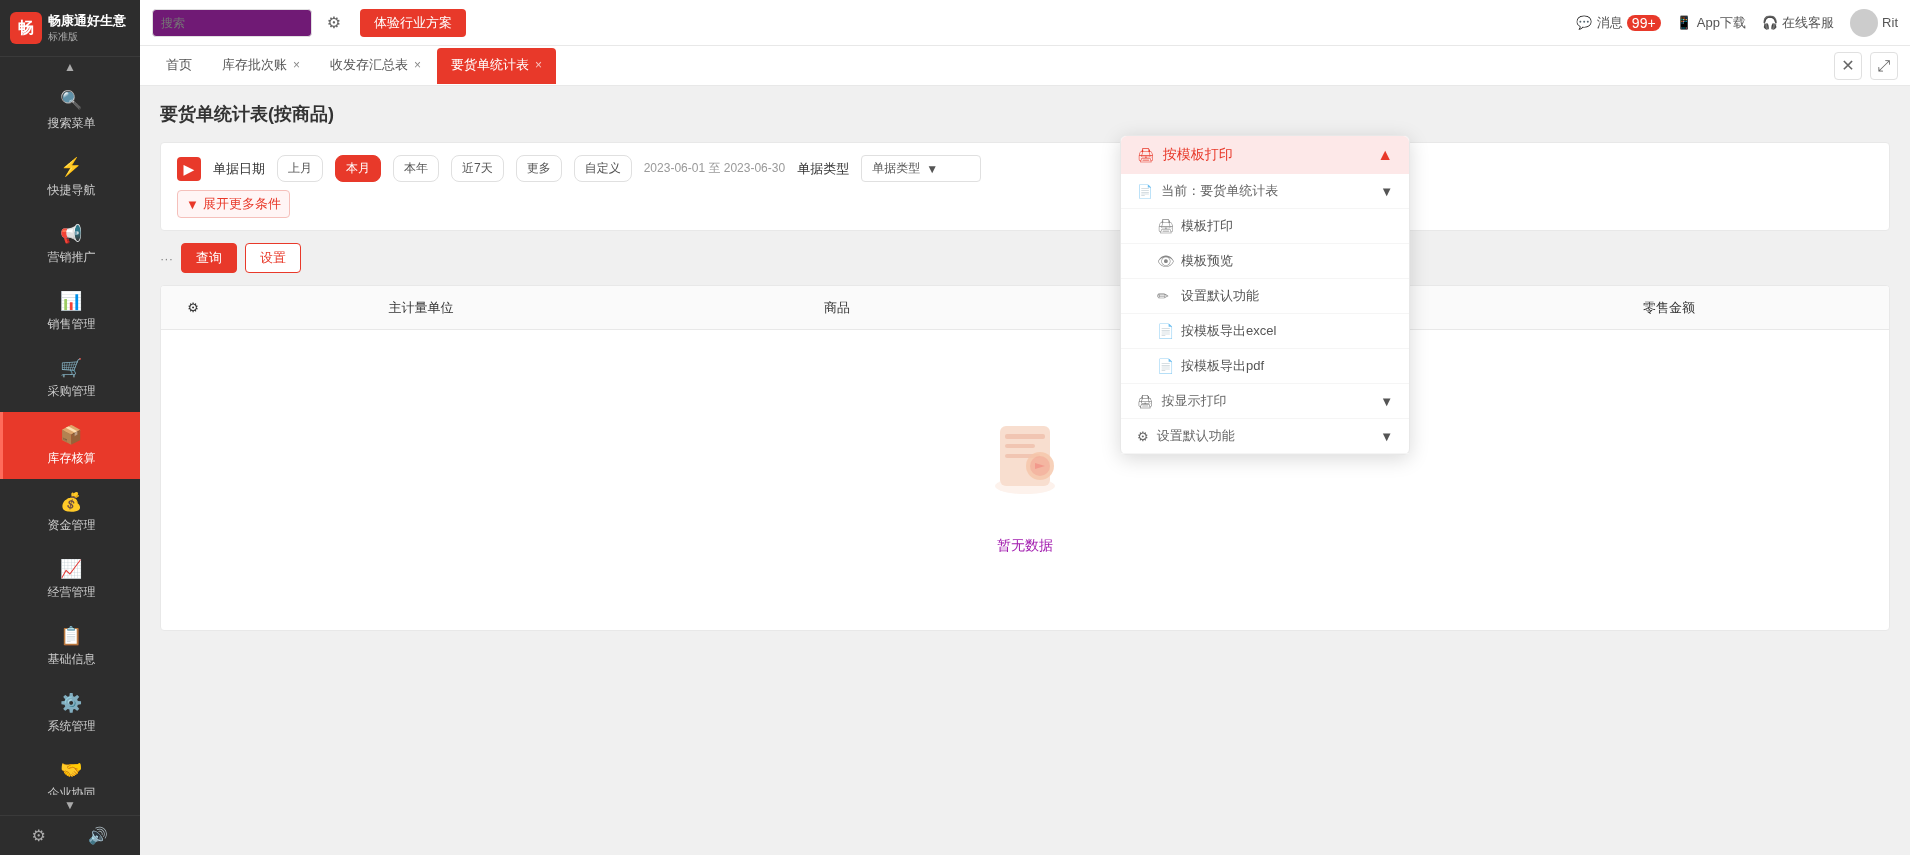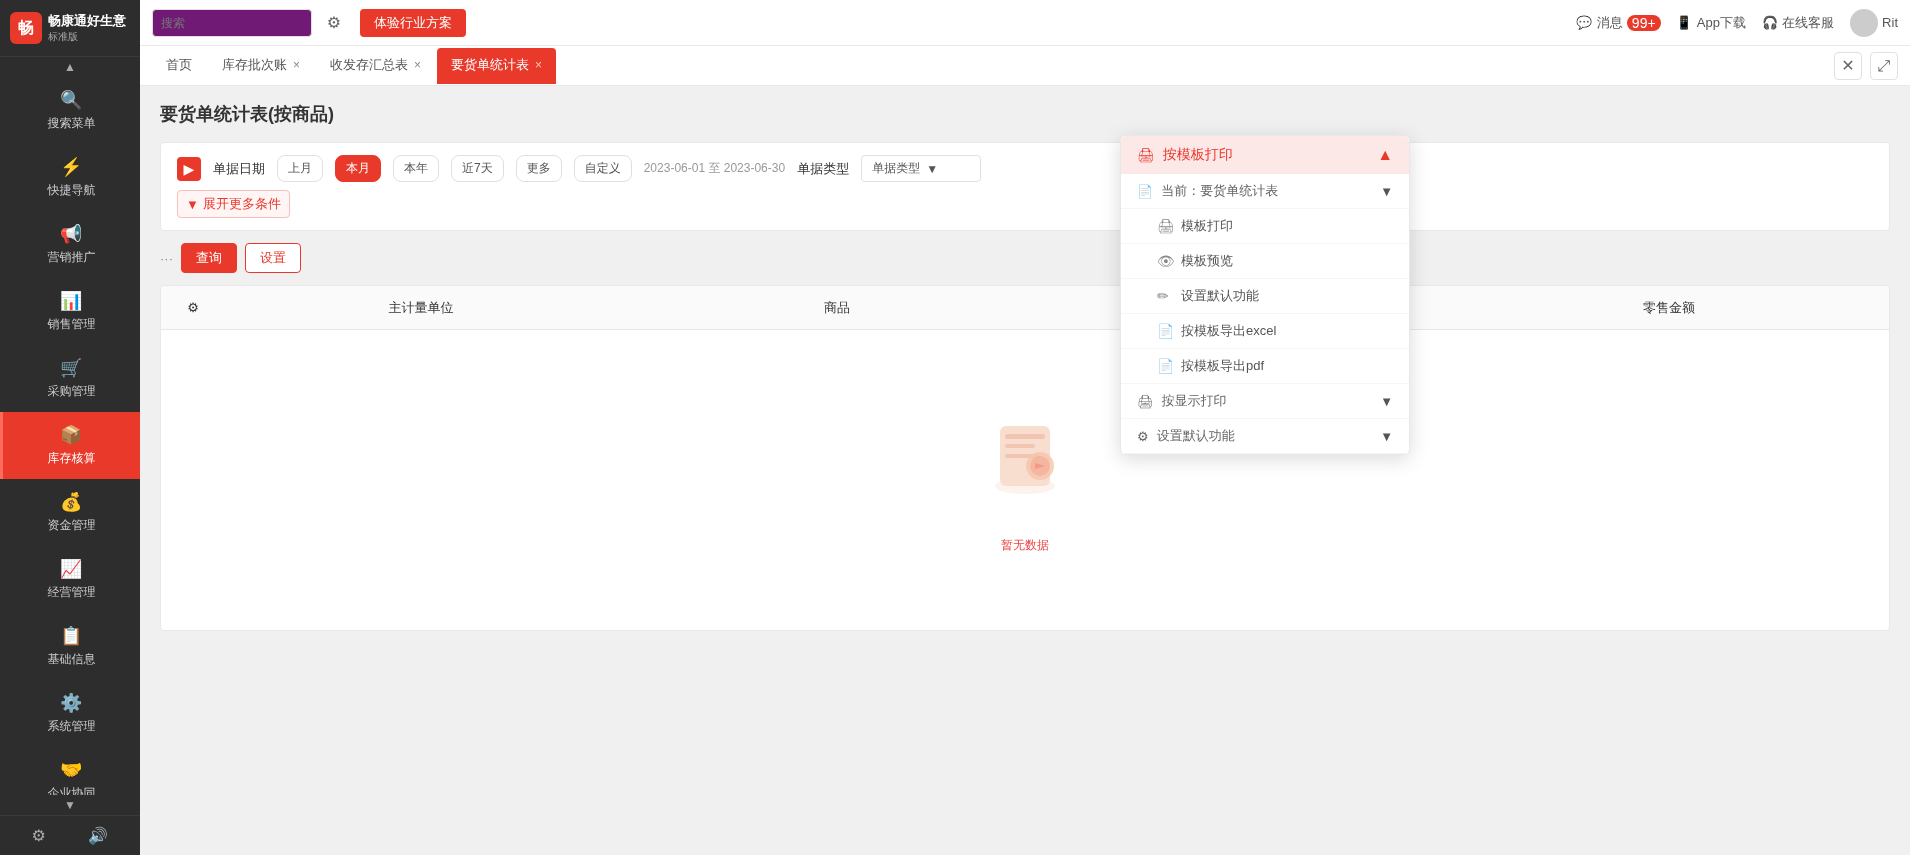--- a/index.html
+++ b/index.html
@@ -369,22 +369,22 @@
       justify-content: center;
       flex-direction: column;
       padding: 40px;
     }
     .empty-icon {
       font-size: 80px;
       margin-bottom: 12px;
       opacity: 0.6;
     }
     .empty-text {
-      font-size: 12px;
-      color: #ef4444;
+      font-size: 14px;
+      color: #a21caf;
     }
 
     
     .dropdown-overlay {
       position: fixed;
       top: 135px;
       left: 1120px;
       width: 290px;
       background: #fff;
       border-radius: 6px;

